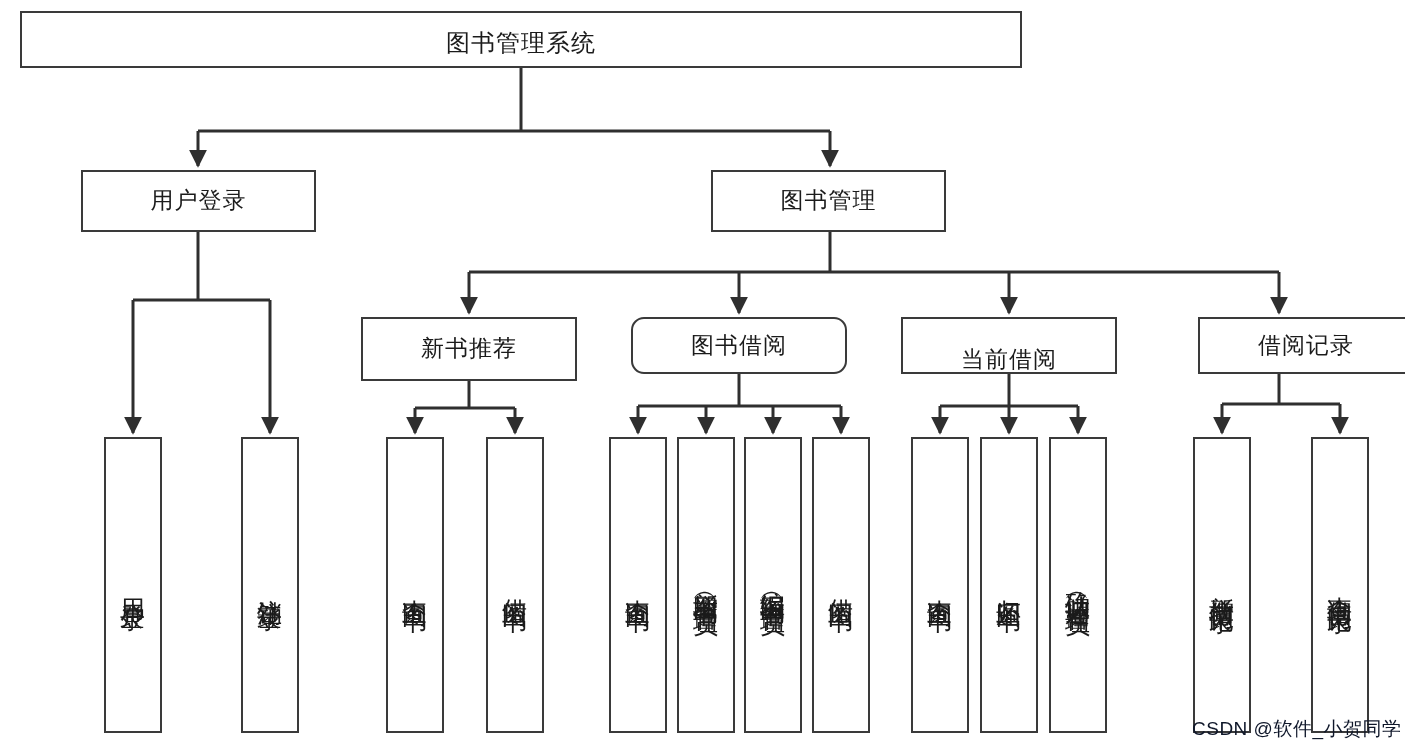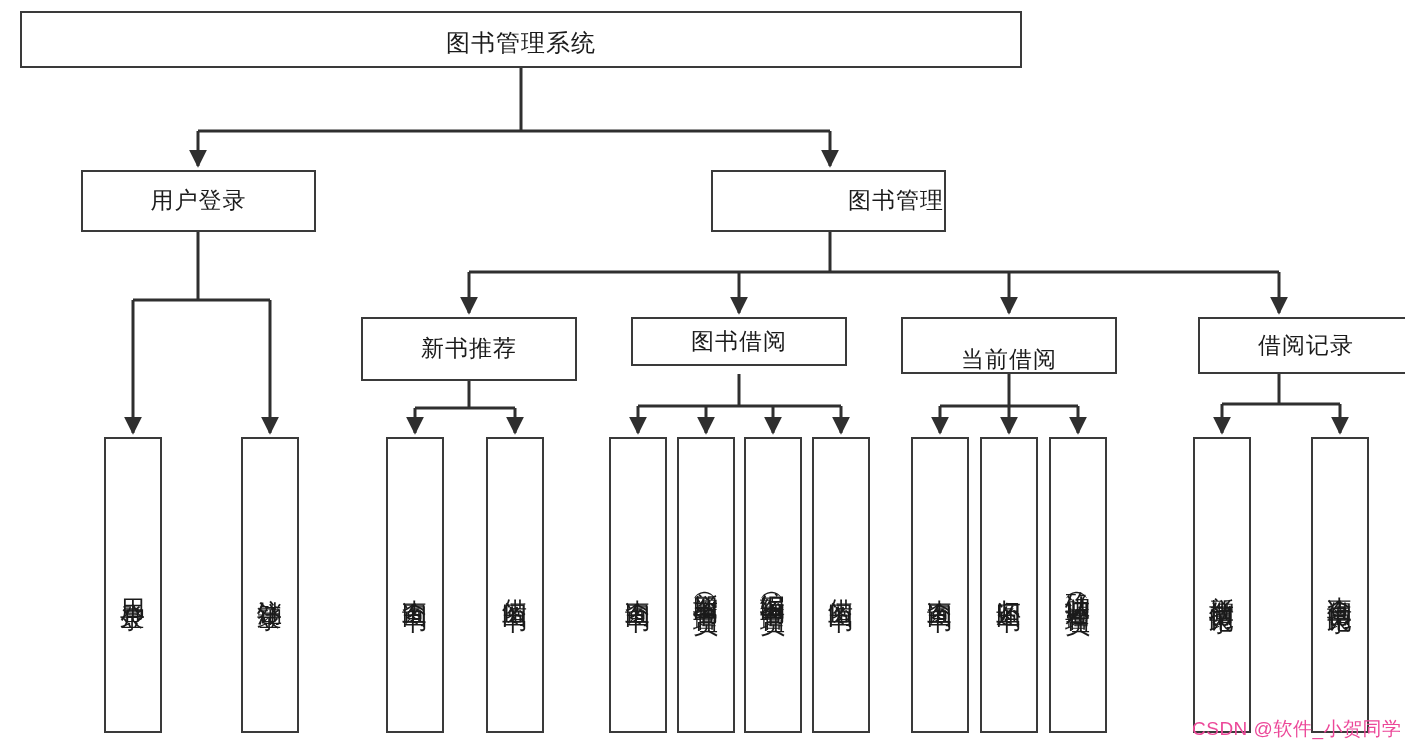--- a/index.html
+++ b/index.html
@@ -53,21 +53,21 @@
     letter-spacing: 3px;
     white-space: nowrap;
     max-height: 100%;
   }
   .node-root .label {
     font-size: 24px;
     margin-top: 8px;
   }
   .watermark {
     position: absolute;
-    color: #ec4899;
+    color: #0f172a;
     font-size: 19px;
     white-space: nowrap;
     letter-spacing: 0.5px;
   }
 </style>
 </head>
 <body>
 
 <div id="canvas">
 
@@ -121,28 +121,28 @@
     </g>
   </svg>
 
   <div class="node node-h node-root" style="left:20px; top:11px; width:1002px; height:57px;">
     <span class="label">图书管理系统</span>
   </div>
 
   <div class="node node-h" style="left:81px; top:170px; width:235px; height:62px;">
     <span class="label">用户登录</span>
   </div>
-  <div class="node node-h" style="left:711px; top:170px; width:235px; height:62px;justify-content:flex-end;">
+  <div class="node node-h" style="left:711px; top:170px; width:235px; height:62px;">
     <span class="label">图书管理</span>
   </div>
 
   <div class="node node-h" style="left:361px; top:317px; width:216px; height:64px;">
     <span class="label">新书推荐</span>
   </div>
-  <div class="node node-h" style="left:631px; top:317px; width:216px; height:49px;">
+  <div class="node node-h" style="left:631px; top:317px; width:216px; height:57px;border-radius:13px;">
     <span class="label">图书借阅</span>
   </div>
   <div class="node node-h" style="left:901px; top:317px; width:216px; height:57px;align-items:flex-end;">
     <span class="label">当前借阅</span>
   </div>
   <div class="node node-h" style="left:1198px; top:317px; width:216px; height:57px;">
     <span class="label">借阅记录</span>
   </div>
 
   <div class="node node-v" style="left:104px; top:437px; width:58px; height:296px;">

